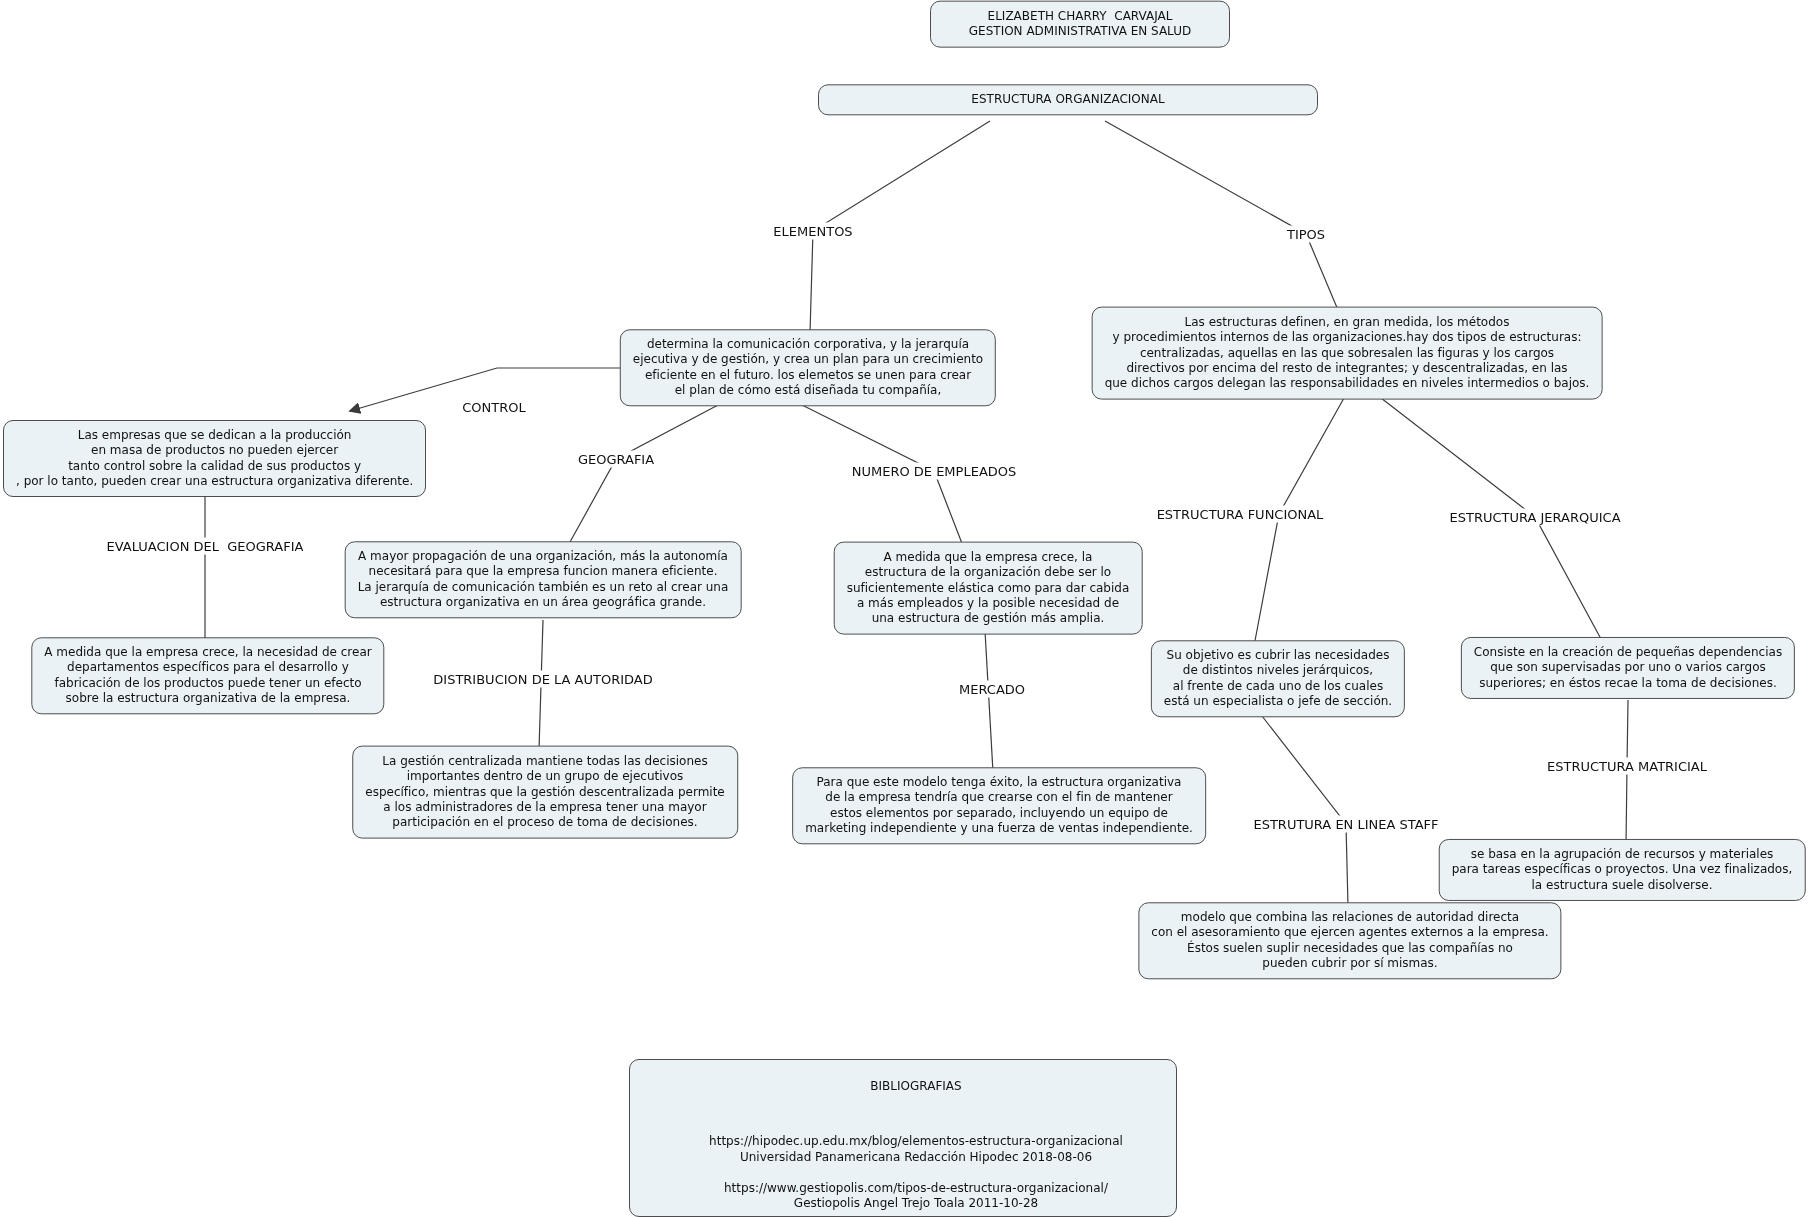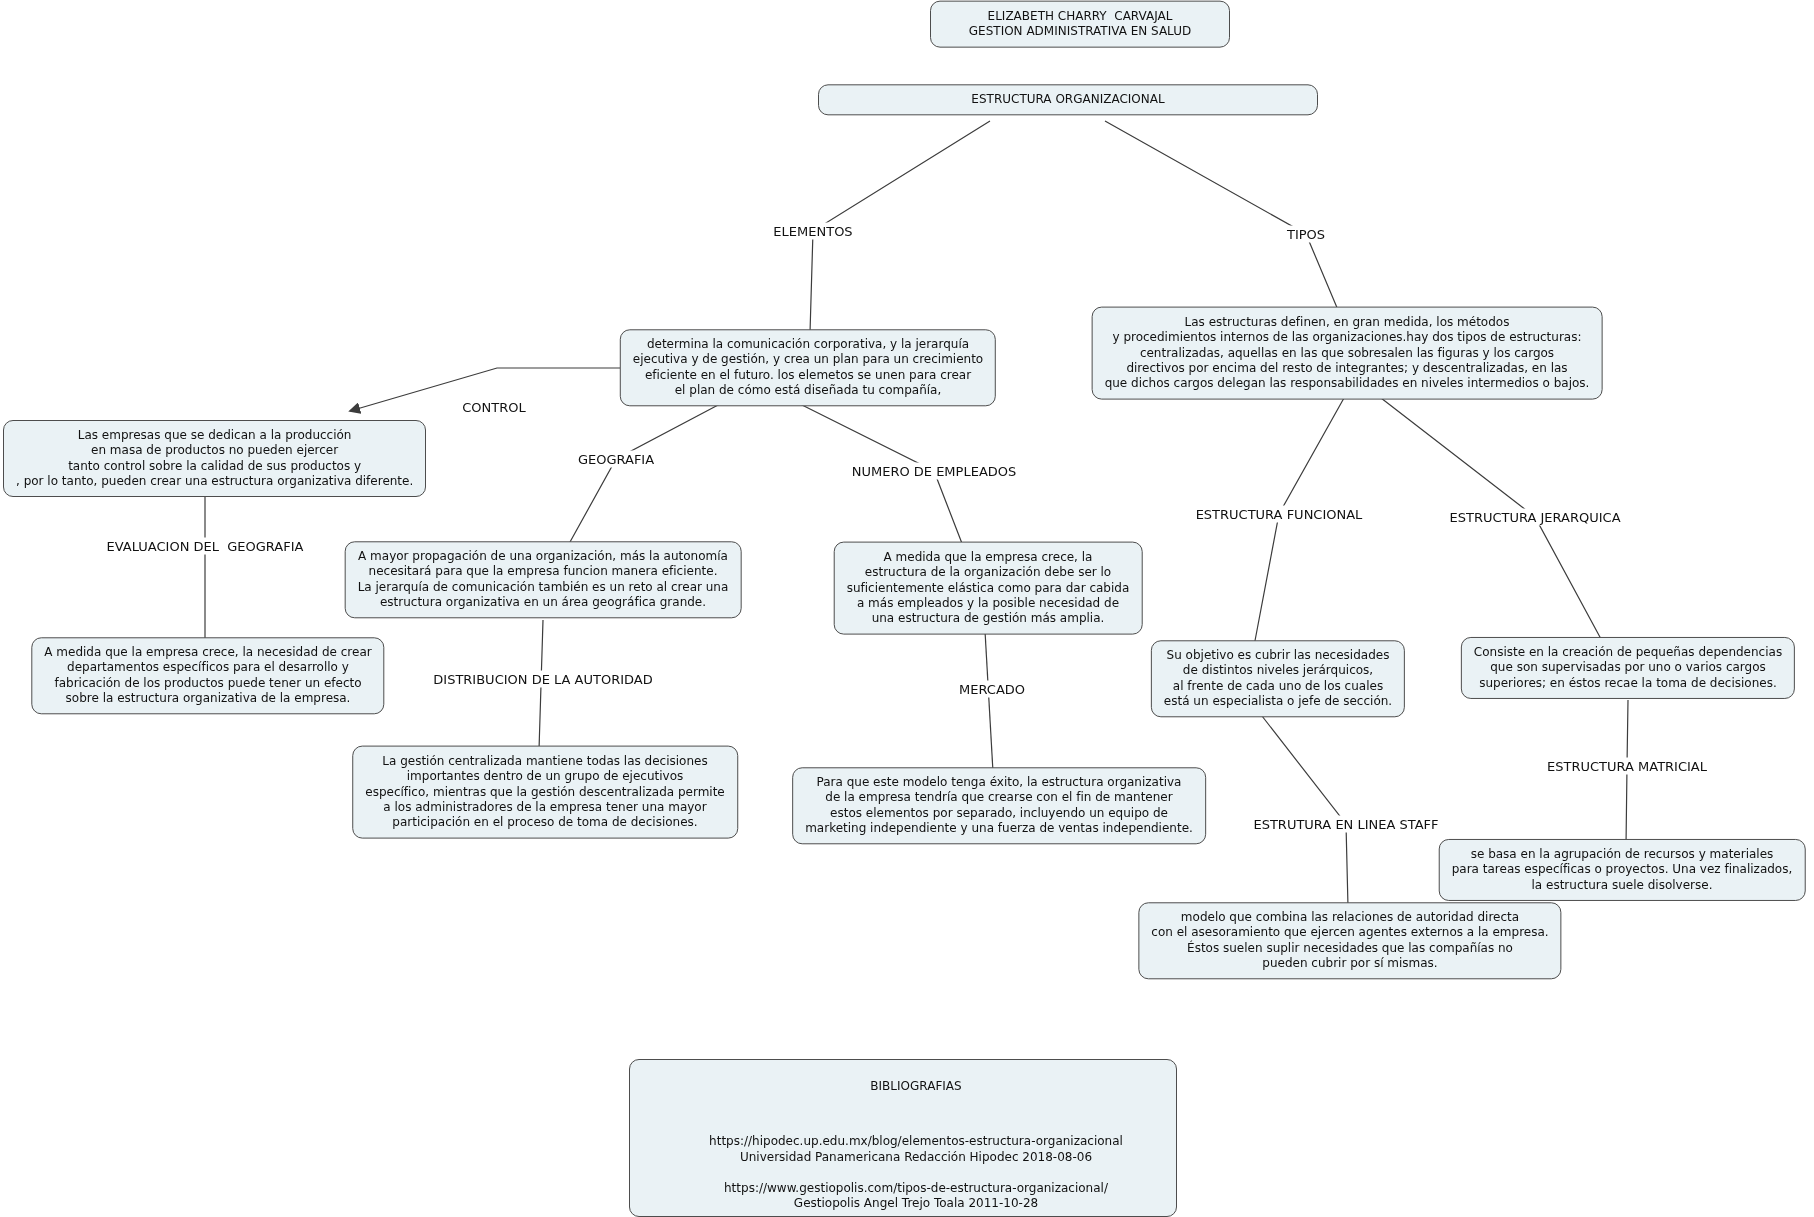--- a/index.html
+++ b/index.html
@@ -152,18 +152,18 @@
   </div>
 
   <div class="link-label" style="left:813px;top:231px;">ELEMENTOS</div>
   <div class="link-label" style="left:1306px;top:234px;">TIPOS</div>
   <div class="link-label" style="left:494px;top:367px;margin-top:40px;">CONTROL</div>
   <div class="link-label" style="left:616px;top:459px;">GEOGRAFIA</div>
   <div class="link-label" style="left:934px;top:471px;">NUMERO DE EMPLEADOS</div>
   <div class="link-label" style="left:205px;top:546px;">EVALUACION DEL  GEOGRAFIA</div>
   <div class="link-label" style="left:543px;top:679px;">DISTRIBUCION DE LA AUTORIDAD</div>
   <div class="link-label" style="left:992px;top:689px;">MERCADO</div>
-  <div class="link-label" style="left:1279px;top:514px;">ESTRUCTURA FUNCIONAL</div>
+  <div class="link-label" style="left:1240px;top:514px;">ESTRUCTURA FUNCIONAL</div>
   <div class="link-label" style="left:1535px;top:517px;">ESTRUCTURA JERARQUICA</div>
   <div class="link-label" style="left:1627px;top:766px;">ESTRUCTURA MATRICIAL</div>
   <div class="link-label" style="left:1346px;top:824px;">ESTRUTURA EN LINEA STAFF</div>
 
 </div>
 
 </body></html>

